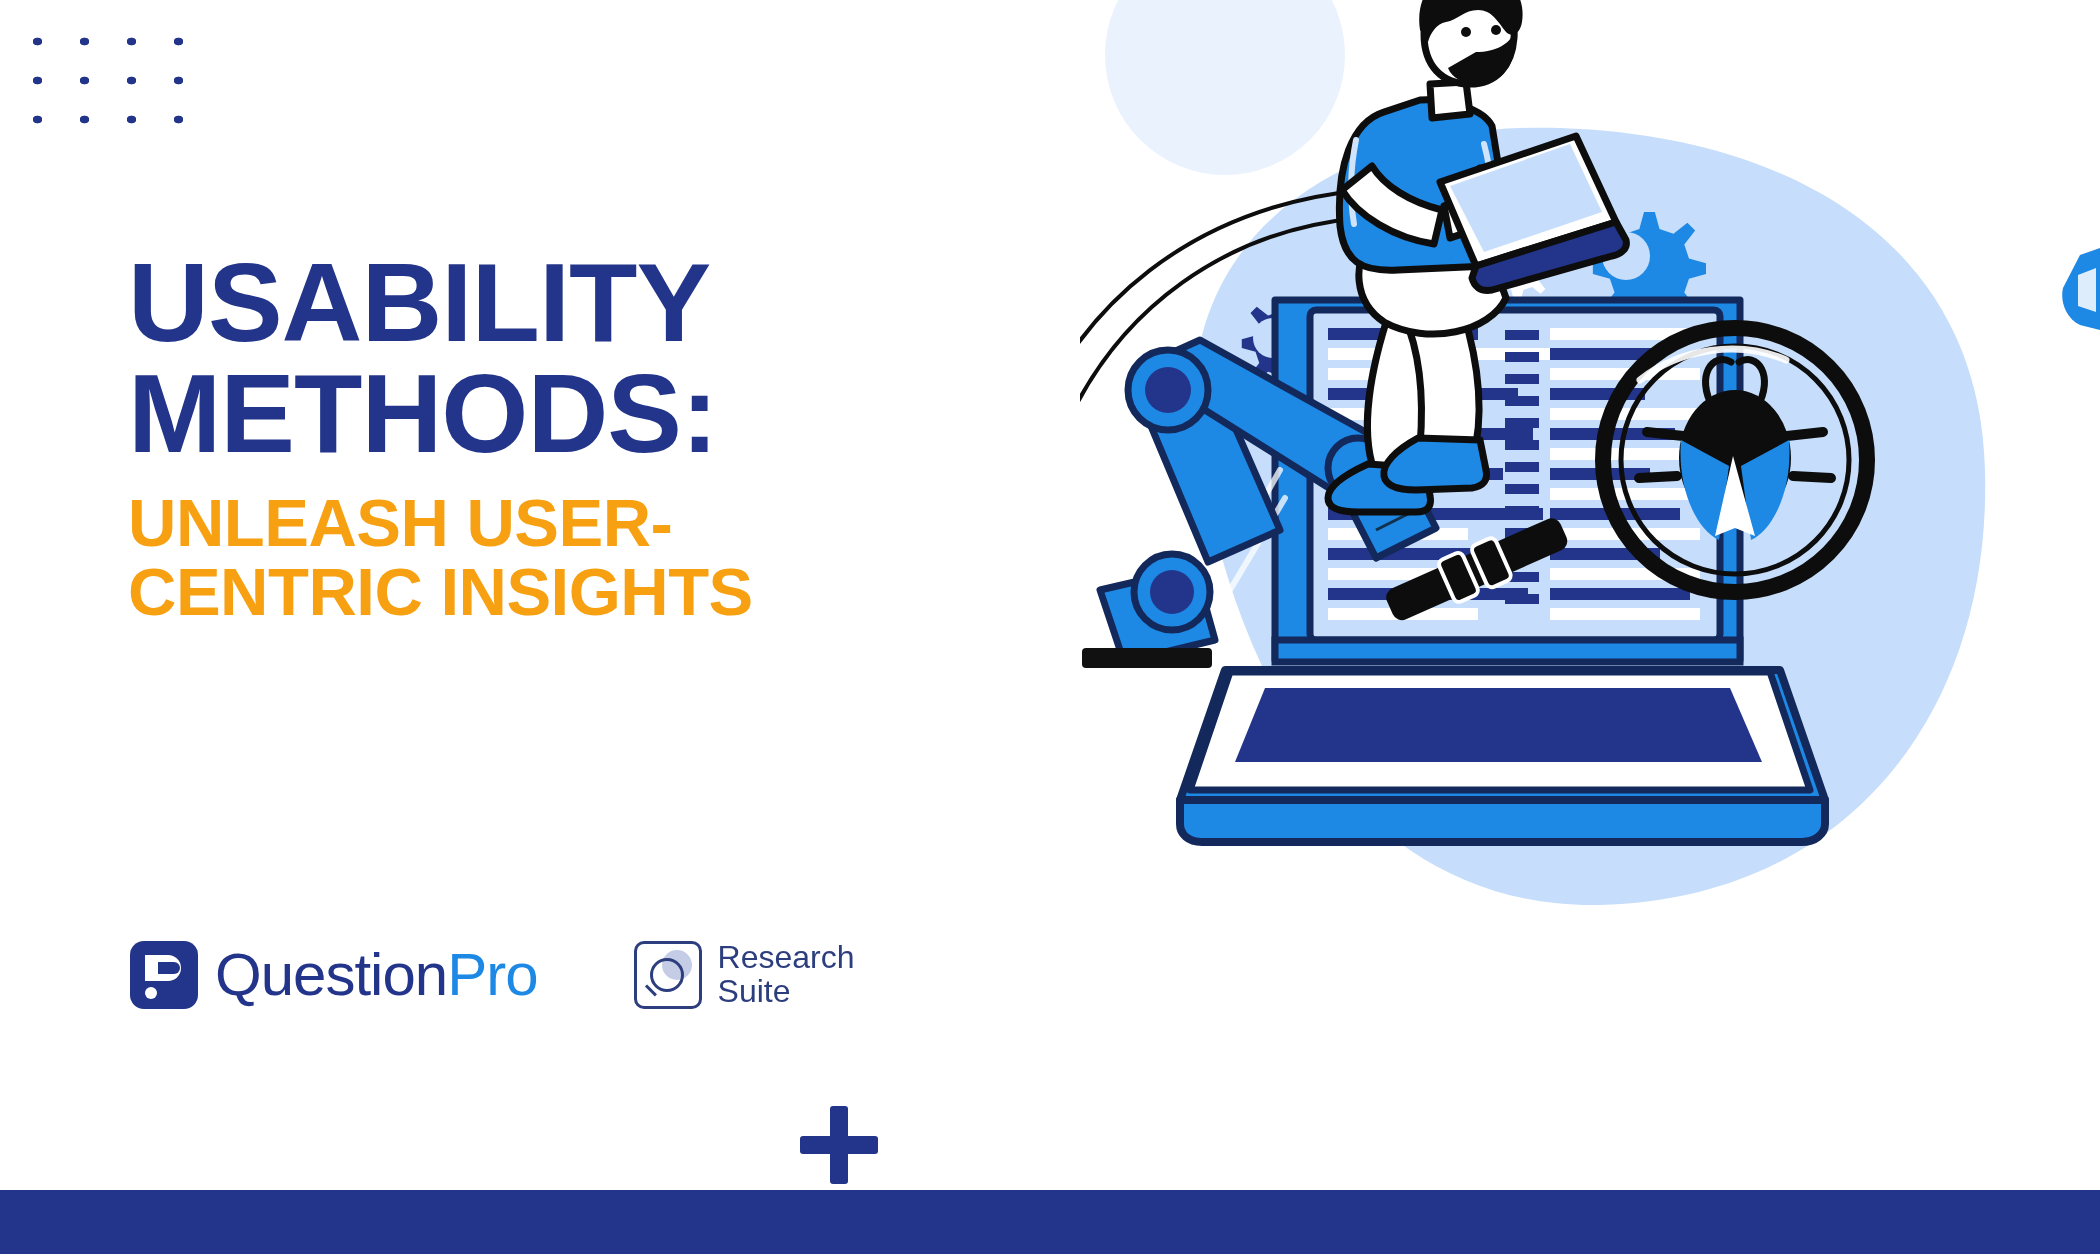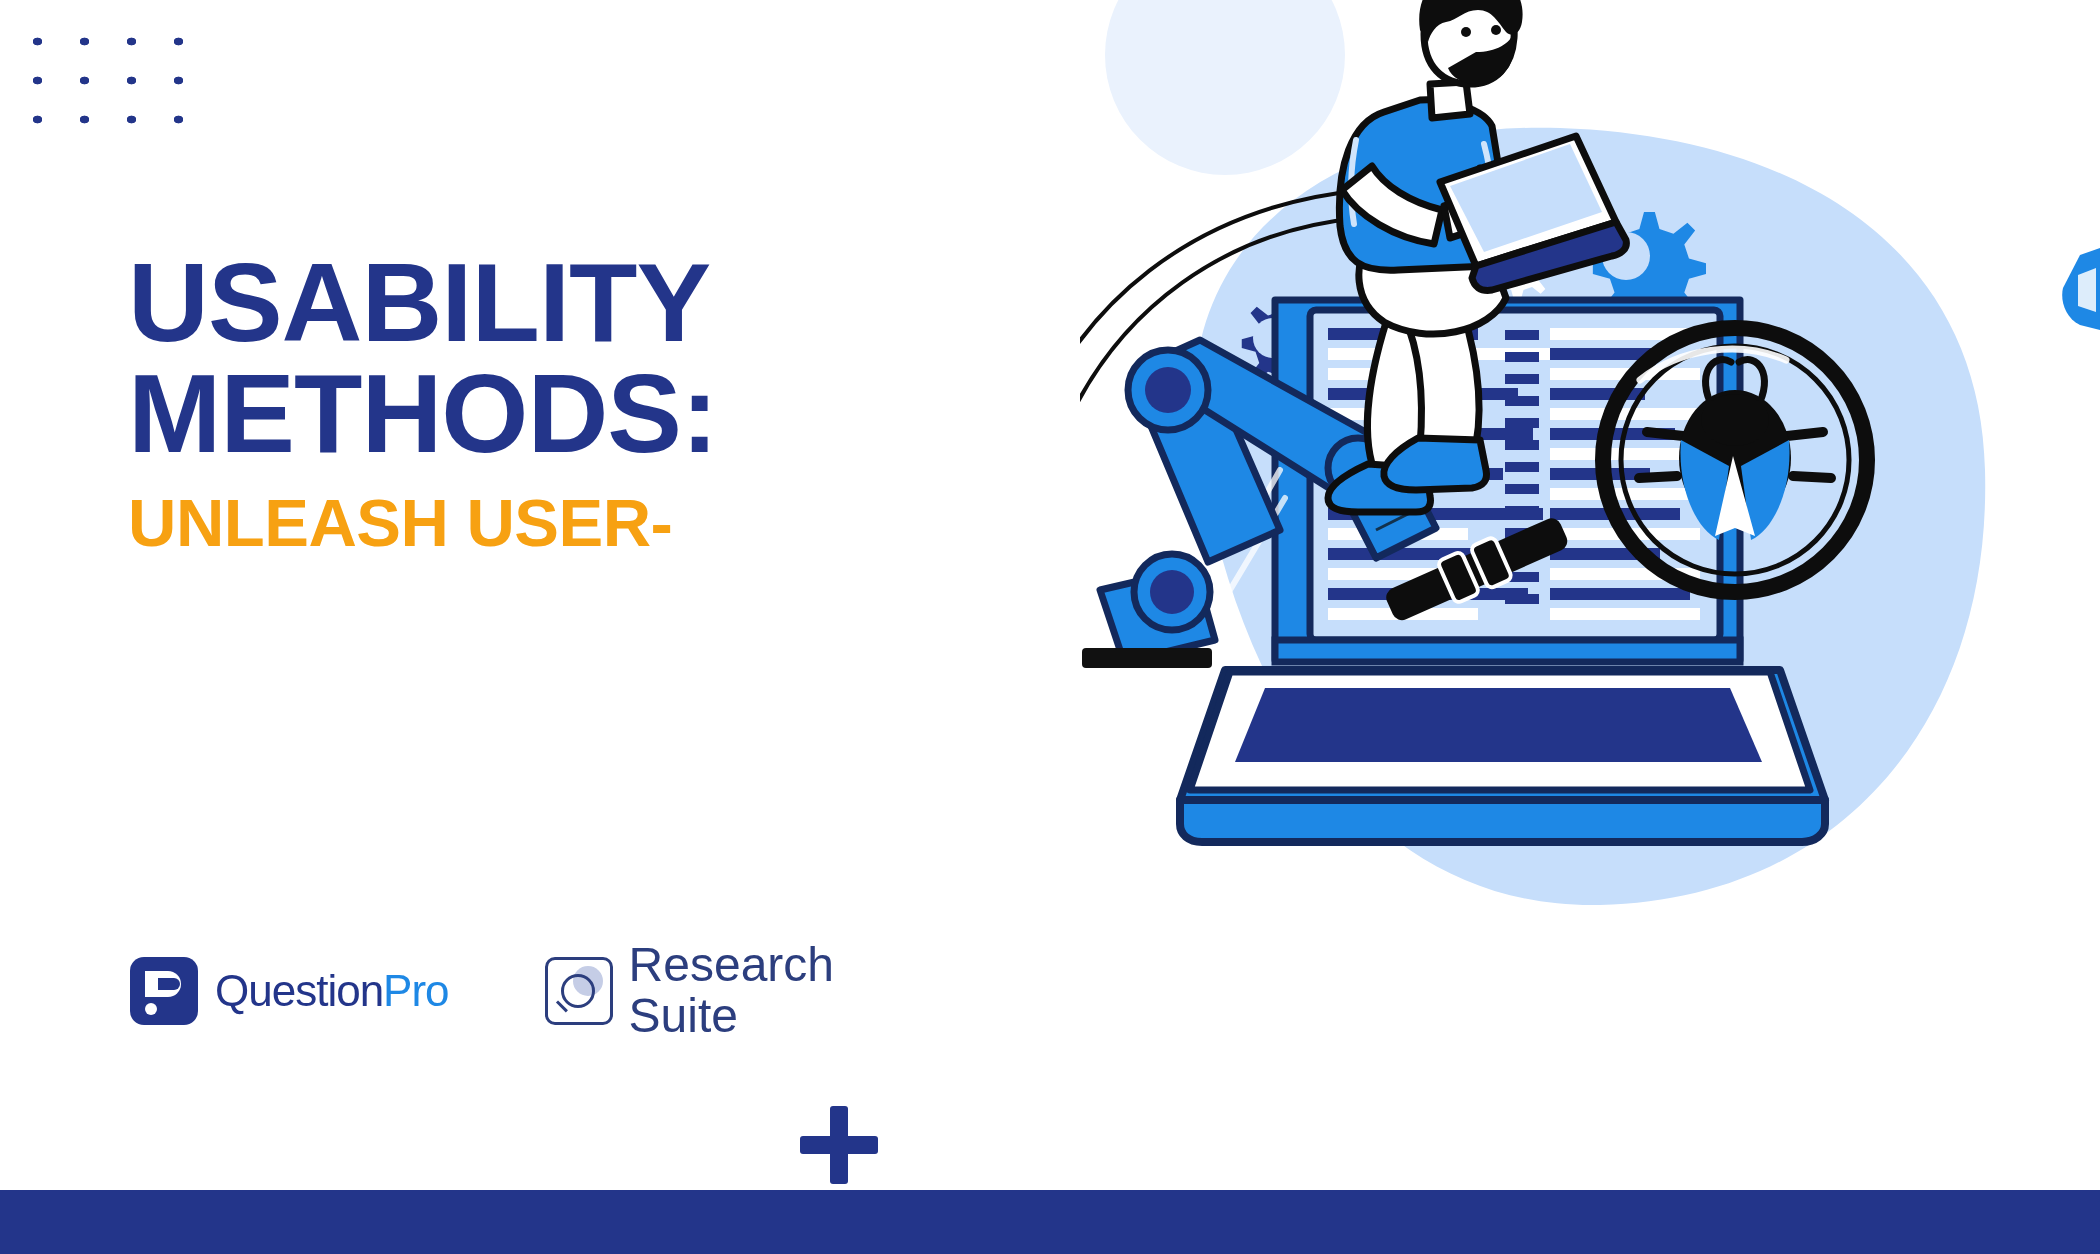--- a/index.html
+++ b/index.html
@@ -41,30 +41,30 @@
   }
 
   
   .logos{position:absolute;left:130px;top:940px;display:flex;align-items:center;gap:96px;}
   .qp-logo{display:flex;align-items:center;gap:17px;}
   .qp-mark{width:68px;height:68px;border-radius:14px;background:#23358a;position:relative;}
   .qp-mark .pbar{position:absolute;left:15px;top:14px;width:13px;height:26px;background:#fff;}
   .qp-mark .pbowl{position:absolute;left:15px;top:14px;width:36px;height:26px;border-radius:0 13px 13px 0;background:#fff;}
   .qp-mark .pbowl:after{content:"";position:absolute;left:13px;top:7px;width:22px;height:12px;border-radius:0 6px 6px 0;background:#23358a;}
   .qp-mark .pdot{position:absolute;left:15px;top:46px;width:12px;height:12px;border-radius:50%;background:#fff;}
-  .qp-word{font-size:44px;font-weight:normal;letter-spacing:-1px;}
+  .qp-word{font-size:60px;font-weight:normal;letter-spacing:-1px;}
   .qp-word .q{color:#23358a;}
   .qp-word .p{color:#1e88e5;}
 
   .rs-logo{display:flex;align-items:center;gap:16px;}
   .rs-mark{width:62px;height:62px;border:3px solid #2c3e7e;border-radius:10px;position:relative;background:#fff;}
   .rs-mark .blob{position:absolute;right:7px;top:6px;width:30px;height:30px;border-radius:50%;background:#c5cde6;}
   .rs-mark .glass{position:absolute;left:13px;top:14px;width:28px;height:28px;border:3px solid #2c3e7e;border-radius:50%;}
   .rs-mark .handle{position:absolute;left:9px;top:40px;width:14px;height:3px;background:#2c3e7e;transform:rotate(45deg);transform-origin:left center;}
-  .rs-word{color:#2c3e7e;font-size:48px;line-height:1.06;}
+  .rs-word{color:#2c3e7e;font-size:32px;line-height:1.06;}
 
   
   .illus{position:absolute;left:1080px;top:0;width:1020px;height:1110px;}
   .illus svg{display:block;}
 </style>
 </head>
 <body>
 
 <div class="stage">
 
@@ -276,20 +276,21 @@
         <path d="M96 226 L236 182 L246 200 C248 208 242 214 232 216 L112 250 C100 252 94 246 92 238 Z" fill="#23358a" stroke="#0d0d0d" stroke-width="7" stroke-linejoin="round"></path>
       </g>
     </svg>
   </div>
 
   <div class="left-col">
     <h1 class="title-line t-dark">USABILITY</h1>
     <h1 class="title-line t-dark">METHODS:</h1>
     <div class="subtitle">
       <div>UNLEASH USER-</div>
+      <div>CENTRIC INSIGHTS</div>
     </div>
   </div>
 
   <div class="logos">
 
     <div class="qp-logo">
       <div class="qp-mark">
         <div class="pbowl"></div>
         <div class="pbar"></div>
         <div class="pdot"></div>

